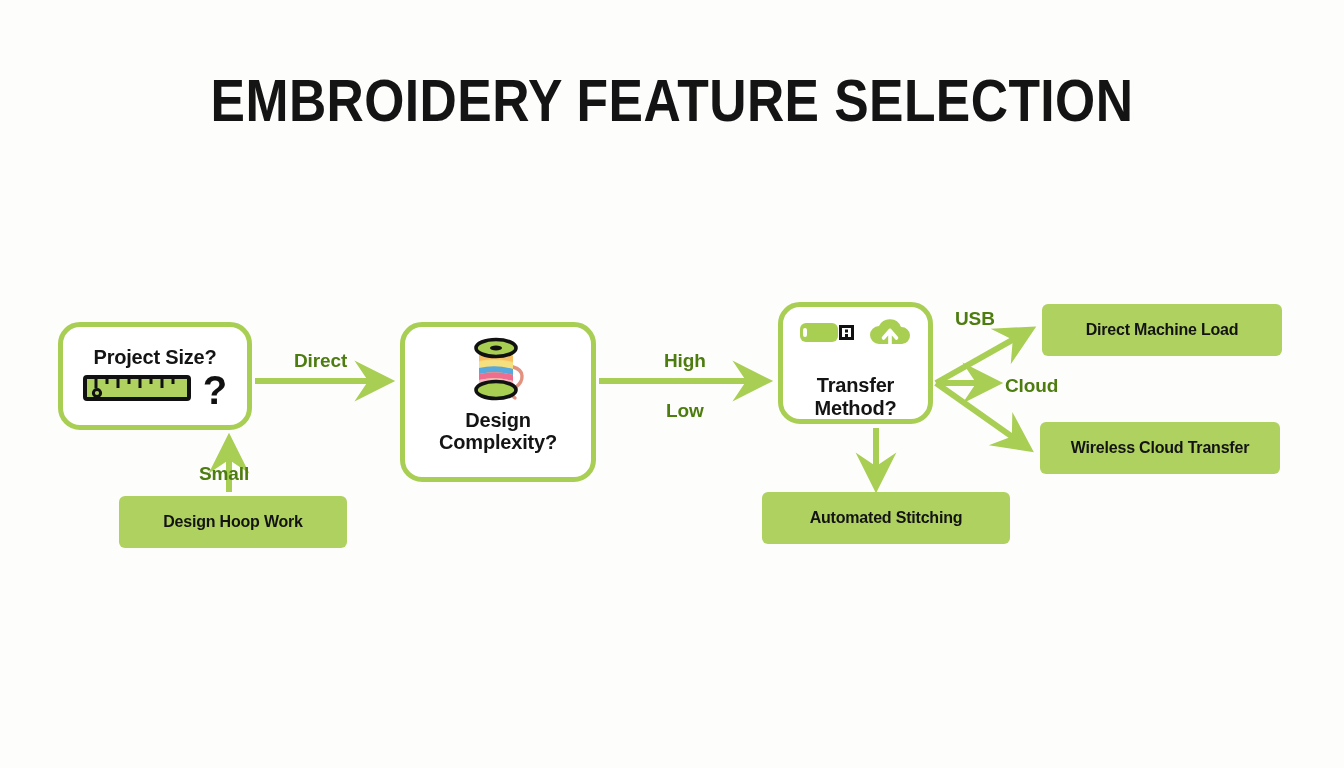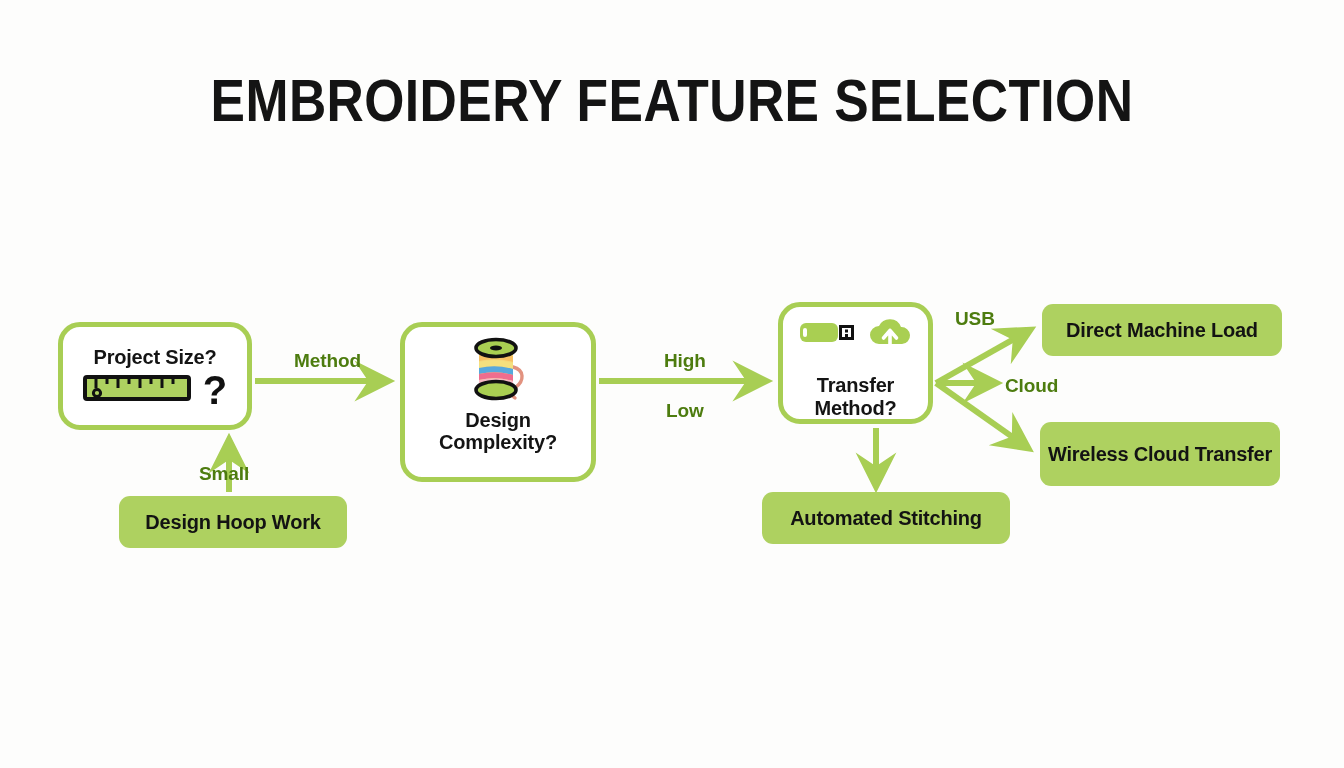--- a/index.html
+++ b/index.html
@@ -94,33 +94,33 @@
     font-weight: 700;
     line-height: 0.8;
     color: #111111;
   }
 
   
   .outcome {
     position: absolute;
     box-sizing: border-box;
     background: #aed160;
-    border-radius: 11px;
+    border-radius: 6px;
     display: flex;
     align-items: center;
     justify-content: center;
     color: #131313;
-    font-size: 20px;
+    font-size: 16px;
     font-weight: 700;
     letter-spacing: -0.2px;
     white-space: nowrap;
   }
   #out-manual    { left: 119px;  top: 496px; width: 228px; height: 52px; }
   #out-direct    { left: 1042px; top: 304px; width: 240px; height: 52px; }
-  #out-wireless  { left: 1040px; top: 422px; width: 240px; height: 64px; }
+  #out-wireless  { left: 1040px; top: 422px; width: 240px; height: 52px; }
   #out-automated { left: 762px;  top: 492px; width: 248px; height: 52px; }
 
   
   .edge-label {
     position: absolute;
     font-size: 19px;
     font-weight: 700;
     color: #4d7c0f;
     white-space: nowrap;
     letter-spacing: -0.1px;
@@ -168,21 +168,21 @@
 
     <g>
       <line x1="936" y1="383" x2="1028" y2="448" stroke="#a8ce54" stroke-width="6" marker-end="url(#arw)"></line>
     </g>
 
     <g>
       <line x1="876" y1="428" x2="876" y2="486" stroke="#a8ce54" stroke-width="6" marker-end="url(#arw)"></line>
     </g>
   </svg>
 
-  <div class="edge-label" id="lbl-large">Method</div>
+  <div class="edge-label" id="lbl-large">Direct</div>
   <div class="edge-label" id="lbl-small">Small</div>
   <div class="edge-label" id="lbl-high">High</div>
   <div class="edge-label" id="lbl-low">Low</div>
   <div class="edge-label" id="lbl-usb">USB</div>
   <div class="edge-label" id="lbl-cloud">Cloud</div>
 
   <div class="node" id="node-size">
     <div class="node-label">Project Size?</div>
     <div class="icon-row" id="size-icons">
       <span>

